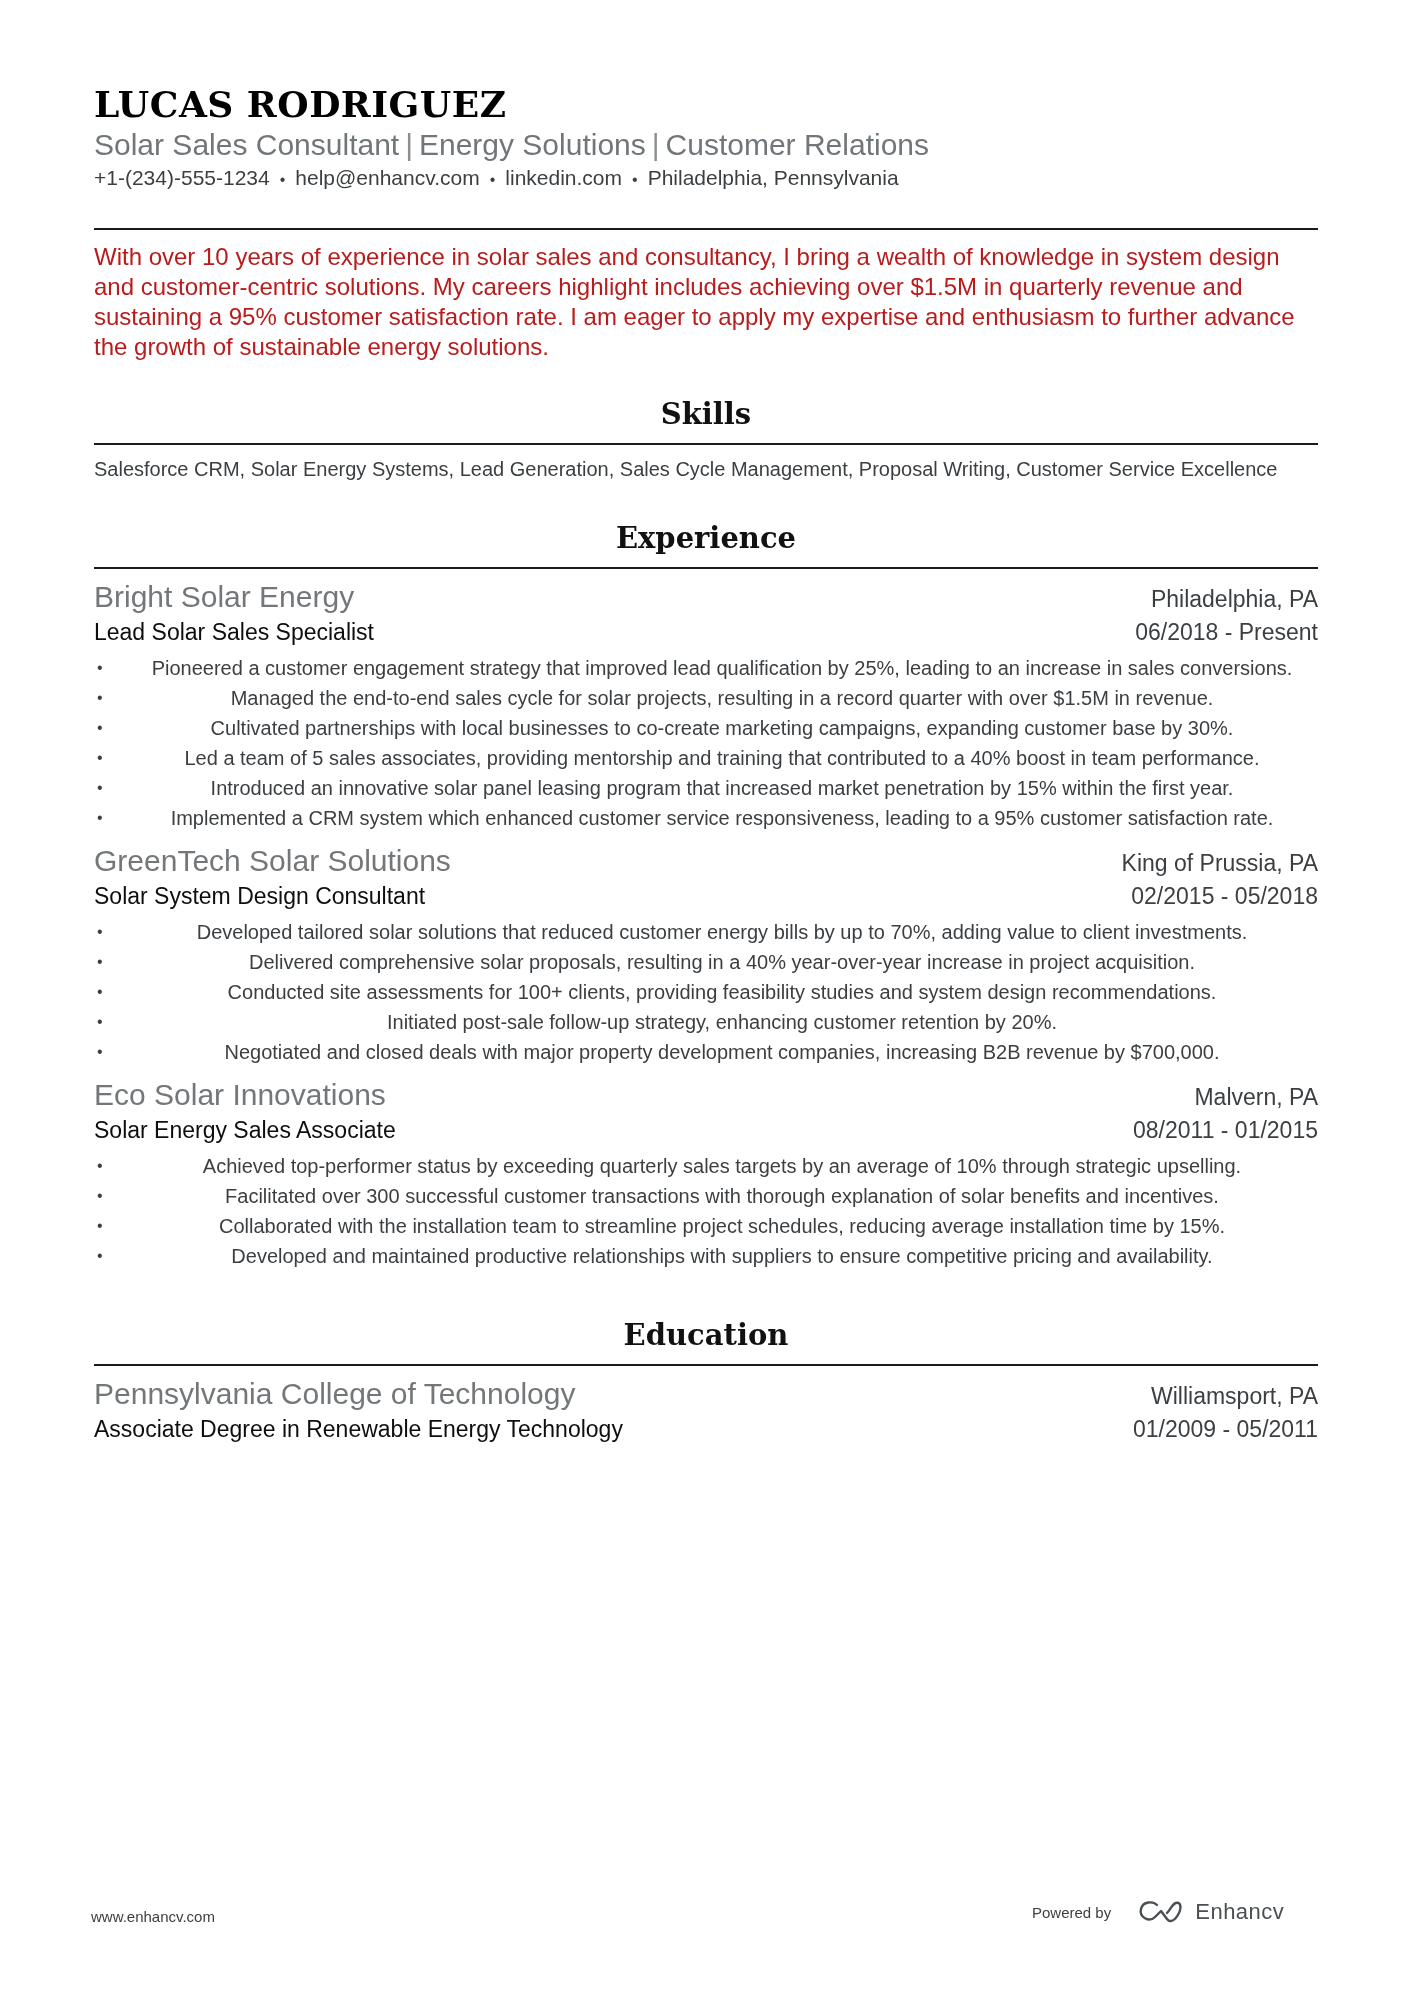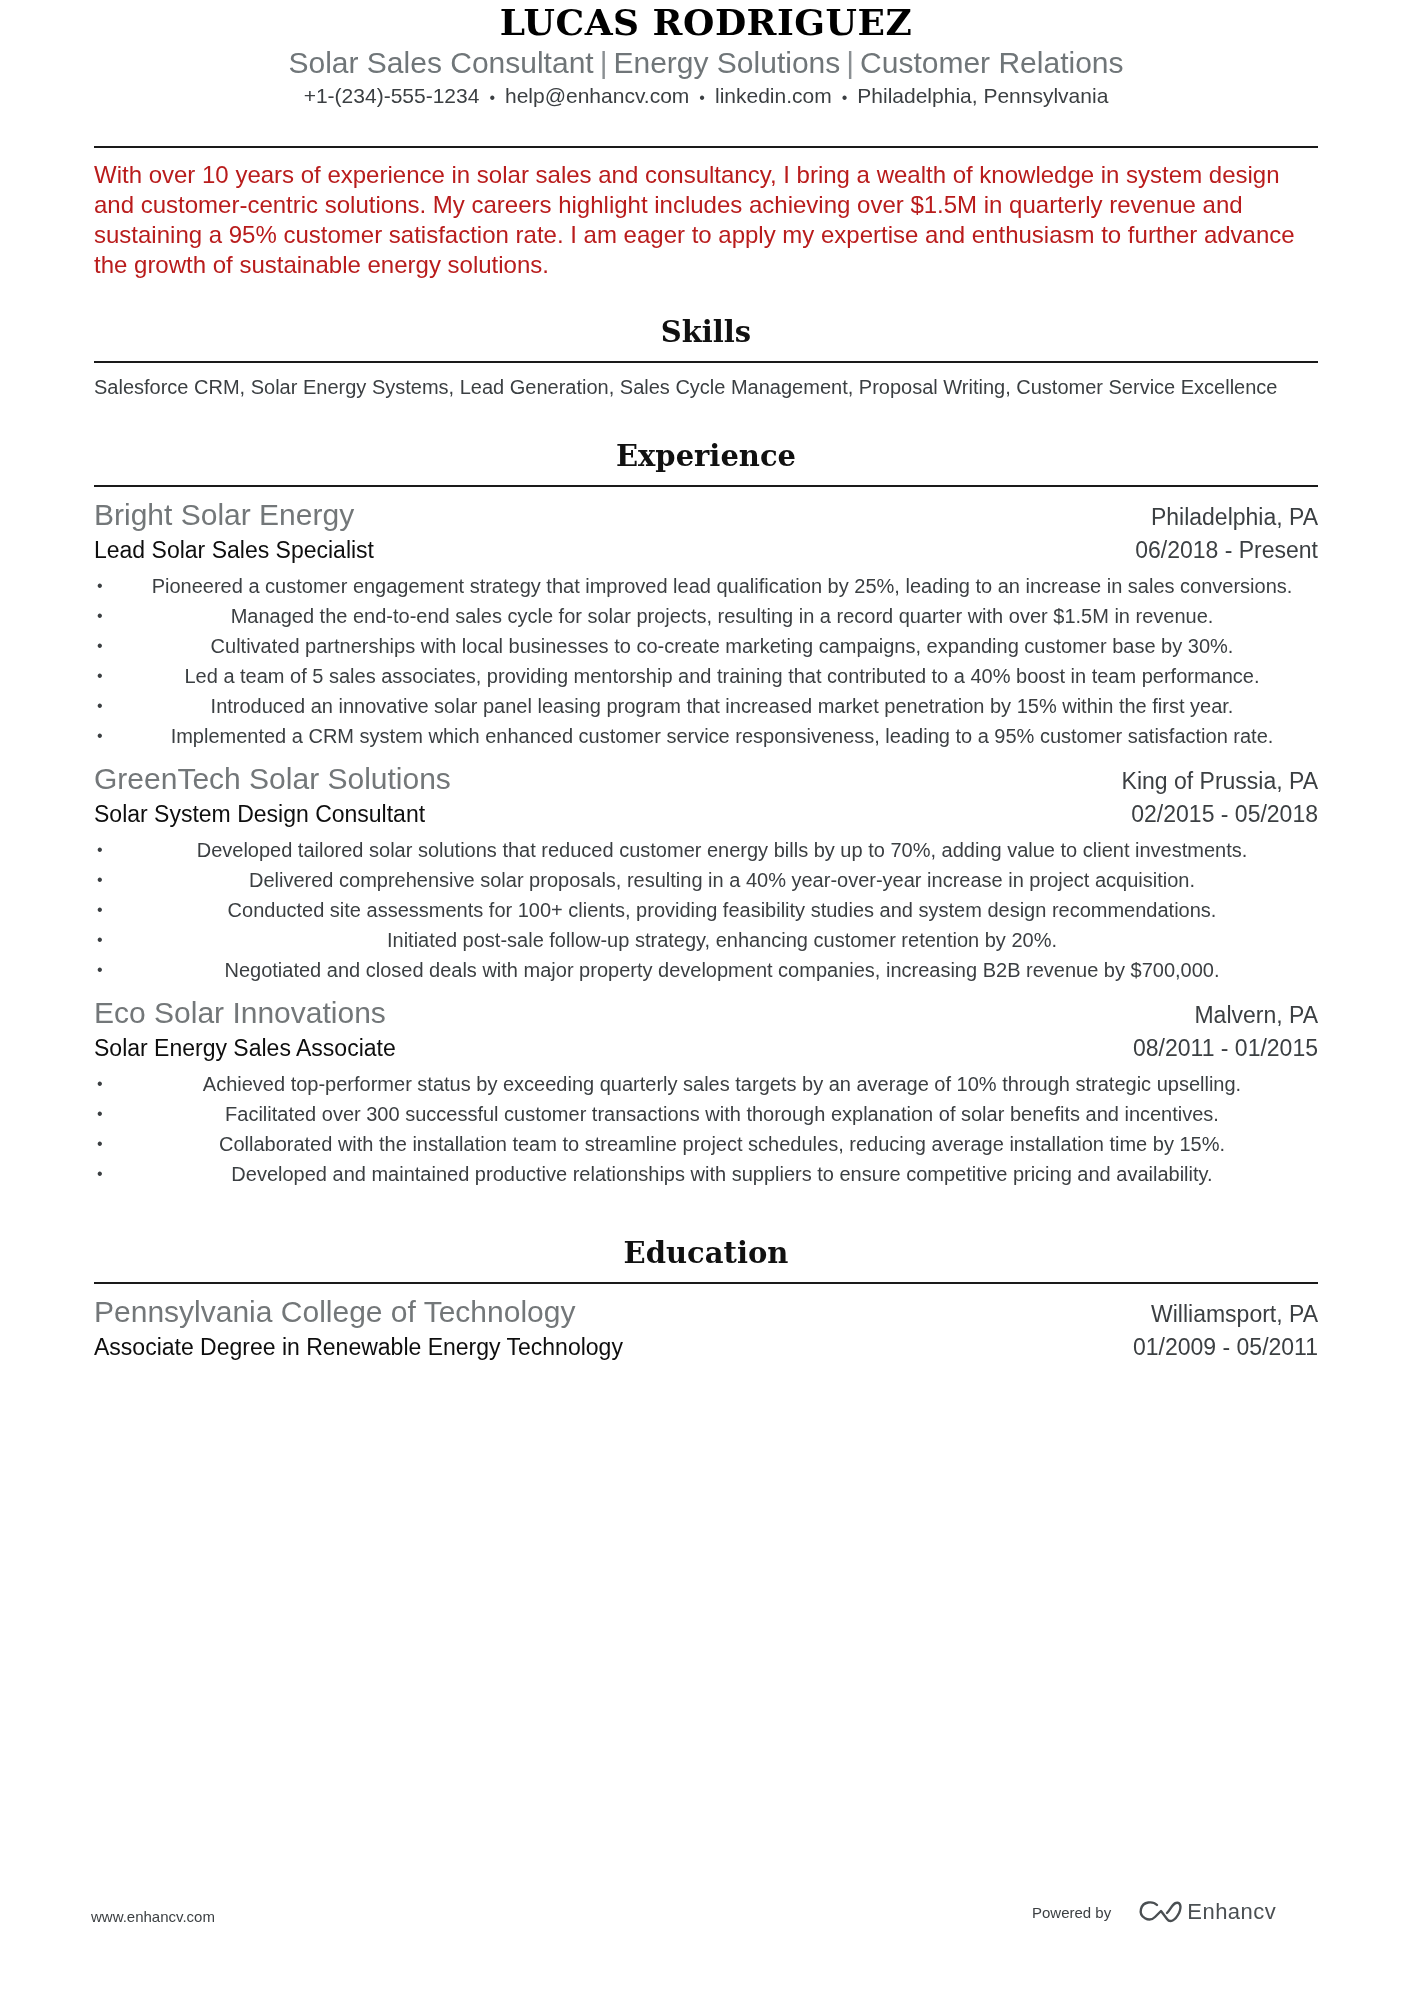--- a/index.html
+++ b/index.html
@@ -1,39 +1,39 @@
 <!DOCTYPE html>
 <html><head>
 <meta charset="utf-8">
 <style>
   html, body { margin: 0; padding: 0; background: #ffffff; }
   body { width: 1410px; height: 1995px; position: relative; overflow: hidden; font-family: "Liberation Sans", "DejaVu Sans", sans-serif; color: #3b3f42; }
   .page { position: absolute; left: 94px; width: 1224px; top: 0; }
-  .header { text-align: center; }
+  .header { text-align: left; padding-top: 82px; }
   .name { font-family: "DejaVu Serif", "Liberation Serif", serif; font-weight: bold; font-size: 36px; color: #000; letter-spacing: 0.5px; line-height: 44px; }
   .subtitle { font-size: 30px; color: #707679; line-height: 38px; margin-top: 0px; }
   .subtitle .sep { color: #8a8f92; padding: 0 6px; font-weight: 300; }
   .contact { font-size: 21px; color: #3b3f42; line-height: 28px; margin-top: 0px; }
   .contact .dot { padding: 0 10px; font-size: 16px; color: #3b3f42; }
   .section-title { font-family: "DejaVu Serif", "Liberation Serif", serif; font-weight: bold; font-size: 29px; color: #111; text-align: center; line-height: 36px; }
   .rule { height: 2px; background: #1a1a1a; margin-top: 11px; }
   .para { font-size: 24px; line-height: 30px; color: #b91c1c; }
   .skills { font-size: 20px; line-height: 26px; color: #3b3f42; }
   .entry-row { display: flex; justify-content: space-between; align-items: baseline; }
   .company { font-size: 30px; color: #737779; line-height: 36px; }
   .location { font-size: 23px; color: #3b3f42; line-height: 32px; }
   .role { font-size: 23px; color: #0e0e0e; line-height: 34px; }
   .dates { font-size: 23px; color: #3b3f42; line-height: 34px; }
   ul.bullets { list-style: none; margin: 4px 0 0 0; padding: 0; text-align: center; }
   ul.bullets li { position: relative; padding-left: 32px; font-size: 20px; line-height: 30px; color: #3b3f42; }
   ul.bullets li::before { content: "•"; position: absolute; left: 3px; top: 0; color: #3b3f42; font-size: 16px; }
   .footer-left { position: absolute; left: 91px; top: 1908px; font-size: 15px; color: #3b3f42; }
   .footer-right { position: absolute; left: 1032px; top: 1899px; display: flex; align-items: center; }
   .powered { font-size: 15px; color: #3b3f42; margin-right: 26px; }
-  .brand { font-size: 22px; color: #4a4f52; margin-left: 2px; letter-spacing: 0.5px; }
+  .brand { font-size: 22px; color: #4a4f52; margin-left: 10px; letter-spacing: 0.5px; }
 </style>
 </head>
 <body>
 
 <div class="page">
 
   <div class="header">
     <div class="name">LUCAS RODRIGUEZ</div>
     <div class="subtitle">
       <span>Solar Sales Consultant</span><span class="sep">|</span><span>Energy Solutions</span><span class="sep">|</span><span>Customer Relations</span>

